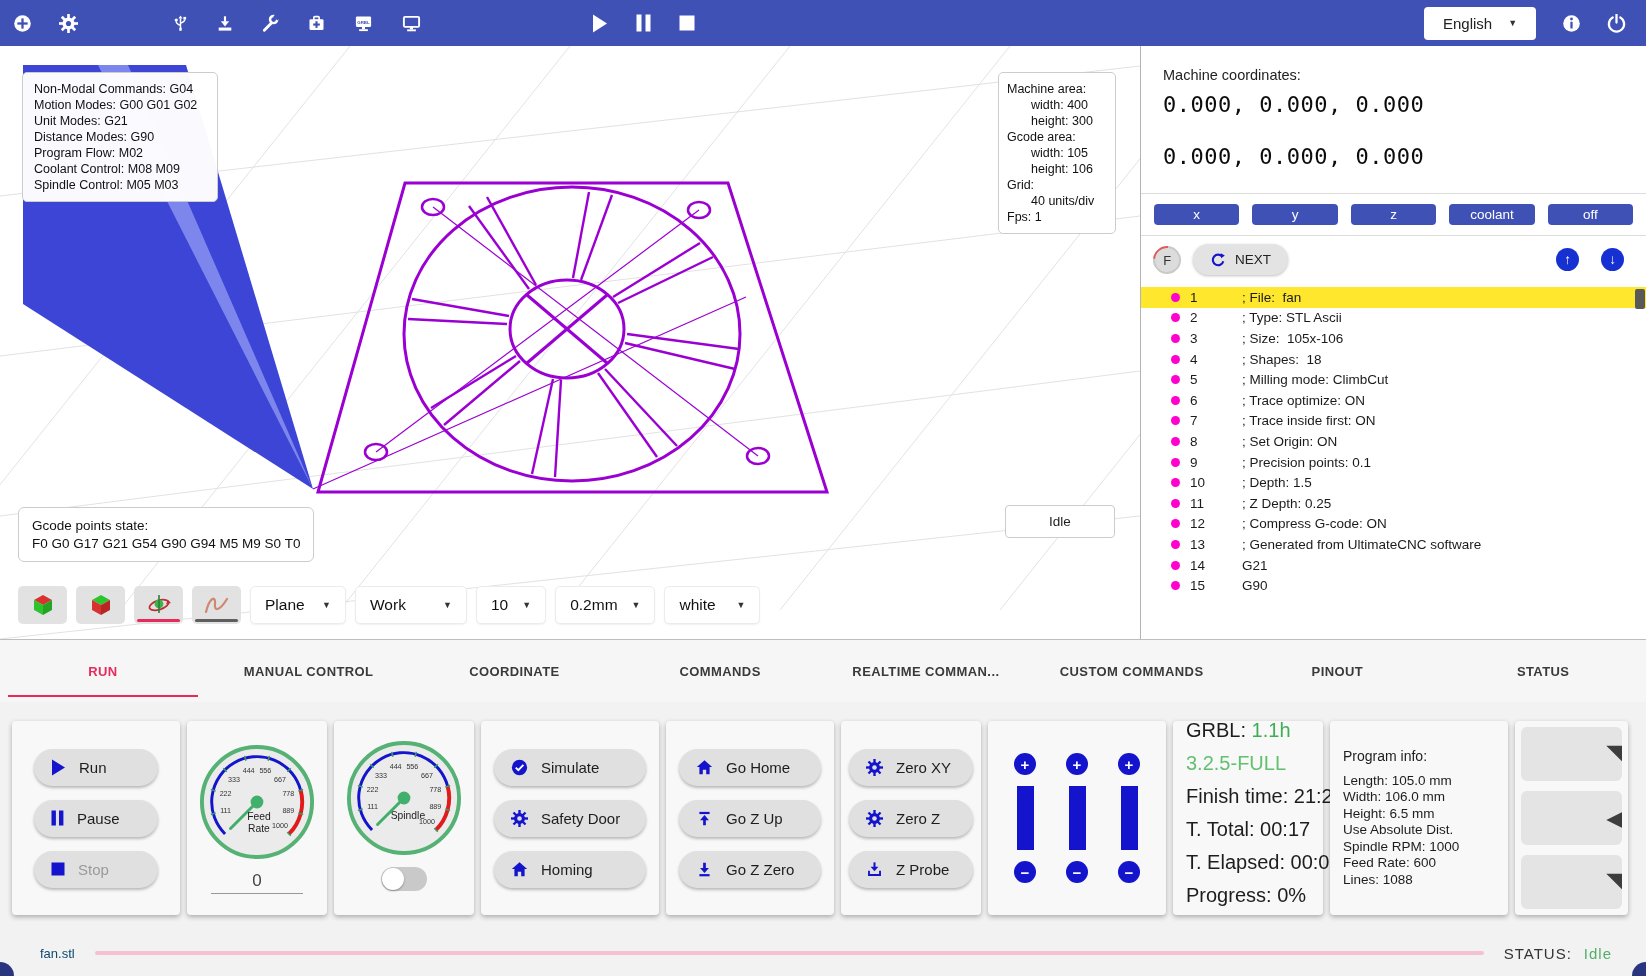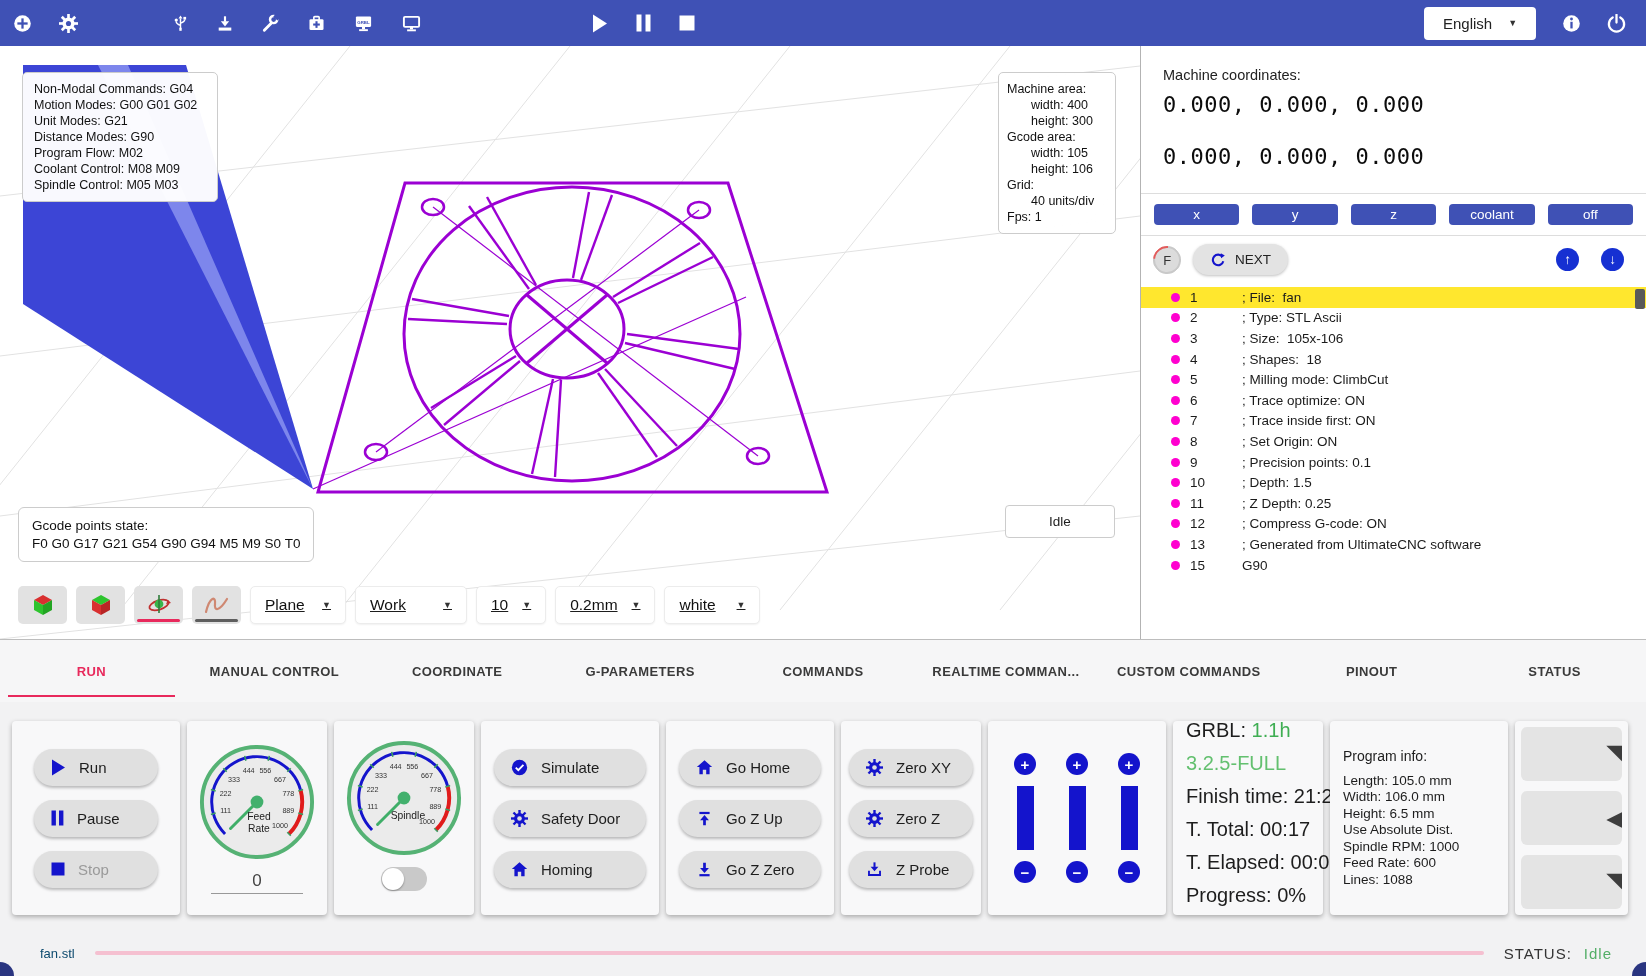--- a/index.html
+++ b/index.html
@@ -23,21 +23,21 @@
   .left { flex:1; position:relative; border-right:1px solid #b3b3b3; overflow:hidden; background:#fff; }
   .scene { position:absolute; left:0; top:0; }
   .overlaybox { position:absolute; background:rgba(255,255,255,.97); border:1px solid #ccc; border-radius:5px;
                 font-size:12.5px; color:#111; padding:8px 11px; line-height:1.28; }
   .box-modes { left:22px; top:26px; width:196px; }
   .box-info  { right:24px; top:26px; width:118px;padding-left:8px; }
   .box-info .ind { padding-left:24px; }
   .box-parser { left:18px; bottom:77px; font-size:13.5px; padding:9px 13px; border-radius:6px; }
   .box-idle { position:absolute; right:25px; bottom:101px; width:110px; text-align:center; font-size:13.5px;
               padding:8px 0; background:#fff; border:1px solid #ccc; border-radius:4px; }
-  .viewtools { position:absolute; left:18px; bottom:15px; display:flex; gap:9px; align-items:center;text-decoration:underline; }
+  .viewtools { position:absolute; left:18px; bottom:15px; display:flex; gap:9px; align-items:center; }
   .vt-icon { width:49px; height:38px; background:#e2e2e2; border-radius:5px; display:flex;
              align-items:center; justify-content:center; position:relative; cursor:pointer; }
   .vt-icon.active-pink::after { content:""; position:absolute; left:3px; right:3px; bottom:2px; height:3.5px;
              background:#e8295c; border-radius:2px; }
   .vt-icon.active-dark::after { content:""; position:absolute; left:3px; right:3px; bottom:2px; height:3.5px;
              background:#5e5e5e; border-radius:2px; }
   .vt-select { height:38px; background:#fff; border:1px solid #ececec; border-radius:5px; display:flex;
              align-items:center; justify-content:space-between; gap:14px; padding:0 14px; font-size:15.5px;
              color:#111; cursor:pointer; box-shadow:0 1px 2px rgba(0,0,0,.06); }
   .vt-select .caret { font-size:9px; color:#333; }
@@ -493,38 +493,42 @@
               <span class="num">12</span>
               <span class="txt">; Compress G-code: ON</span>
             </div>
 
             <div class="gline">
               <span class="dot"></span>
               <span class="num">13</span>
               <span class="txt">; Generated from UltimateCNC software</span>
             </div>
 
+            <div class="gline">
+              <span class="dot"></span>
+              <span class="num">14</span>
+              <span class="txt">G21</span>
+            </div>
 
             <div class="gline">
               <span class="dot"></span>
               <span class="num">15</span>
               <span class="txt">G90</span>
             </div>
           </div>
         <div class="gscroll-thumb"></div>
       </div>
     </div>
   </div>
 
   <div class="tabbar">
 
   <div class="tab active">RUN</div>
       <div class="tab">MANUAL CONTROL</div>
       <div class="tab">COORDINATE</div>
-      <div class="tab">G-PARAMETERS</div>
       <div class="tab">COMMANDS</div>
       <div class="tab">REALTIME COMMAN...</div>
       <div class="tab">CUSTOM COMMANDS</div>
       <div class="tab">PINOUT</div>
       <div class="tab">STATUS</div>
     </div>
 
   <div class="runpanel">
 
     <div class="card c-playback">

